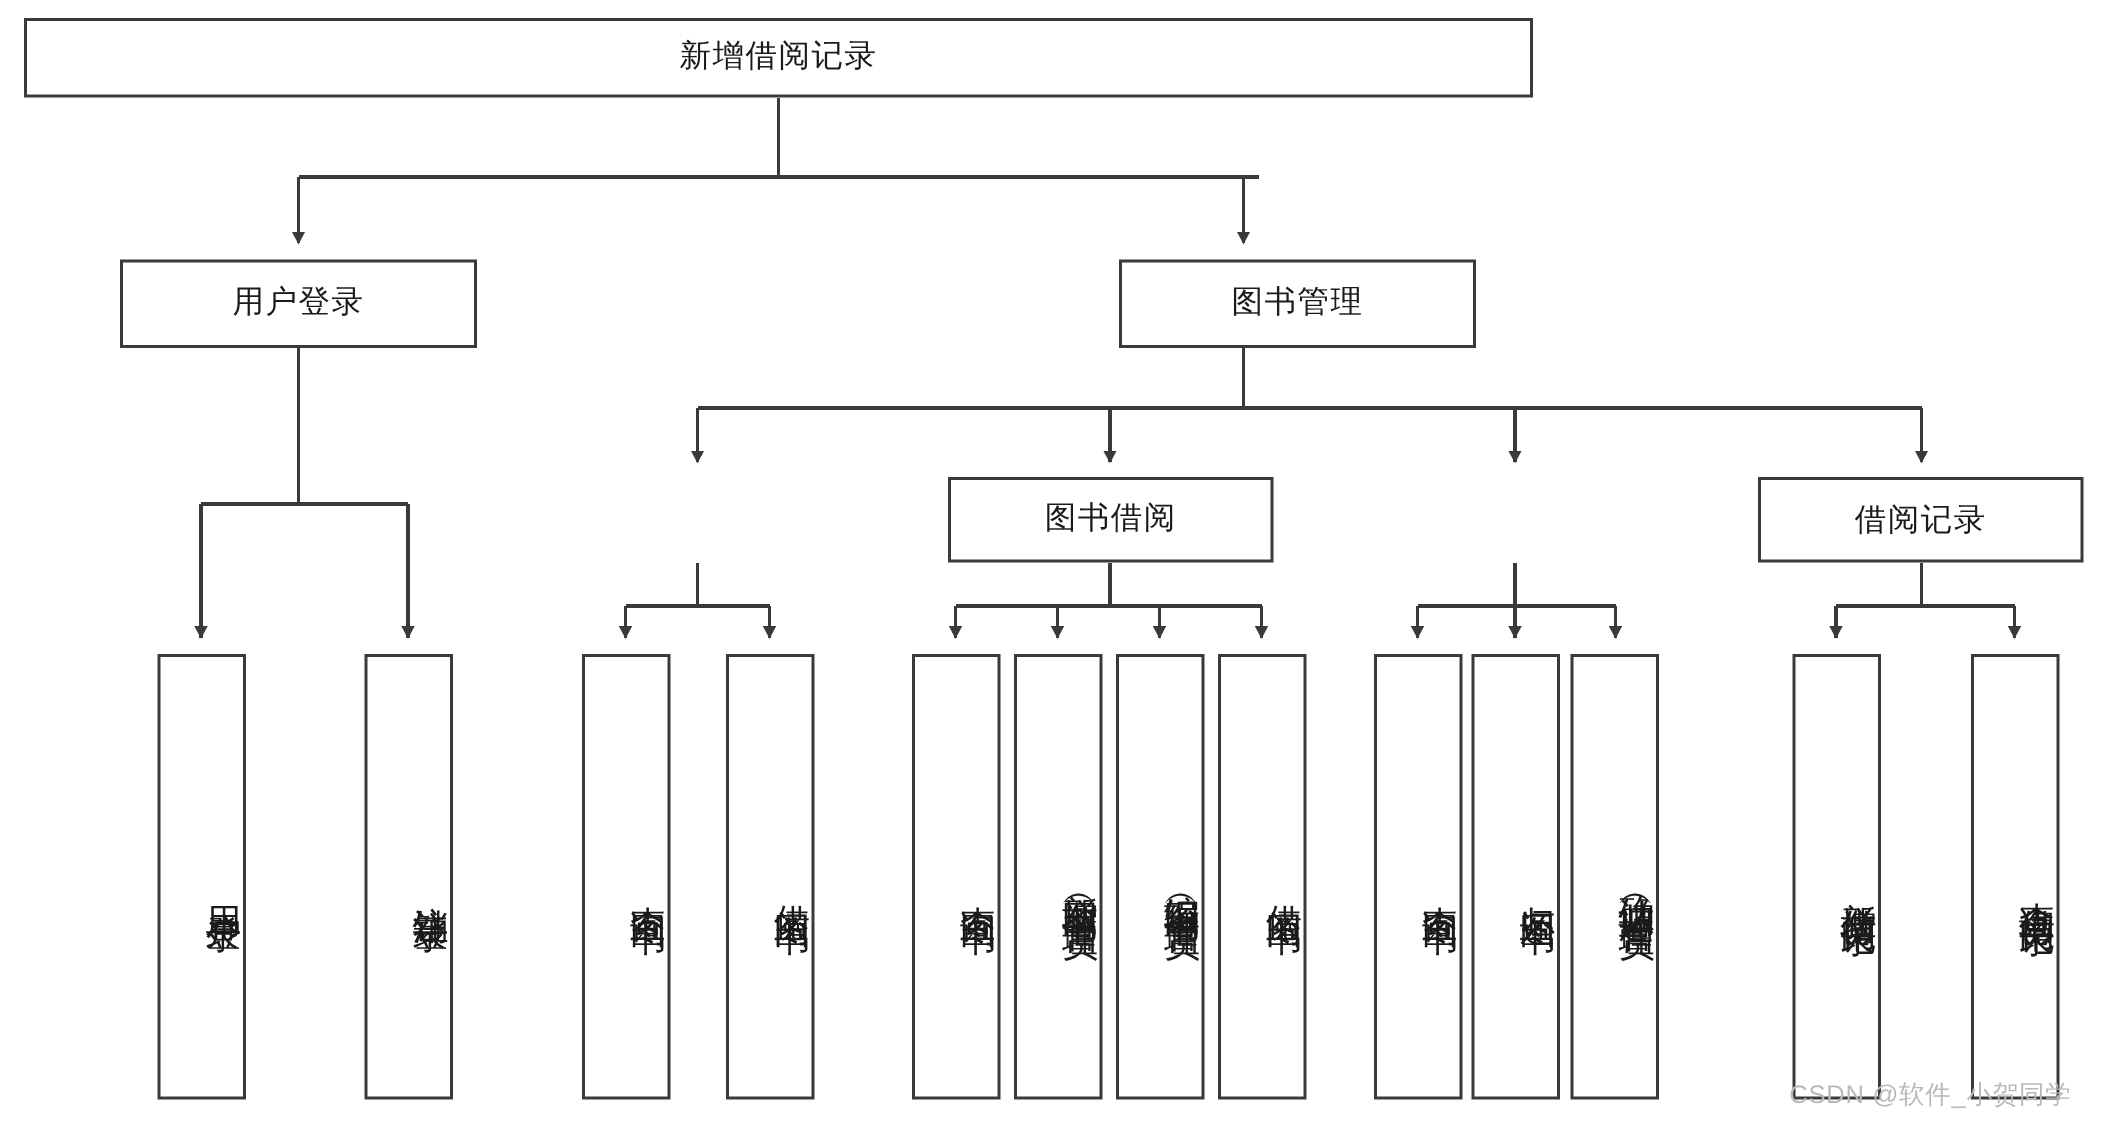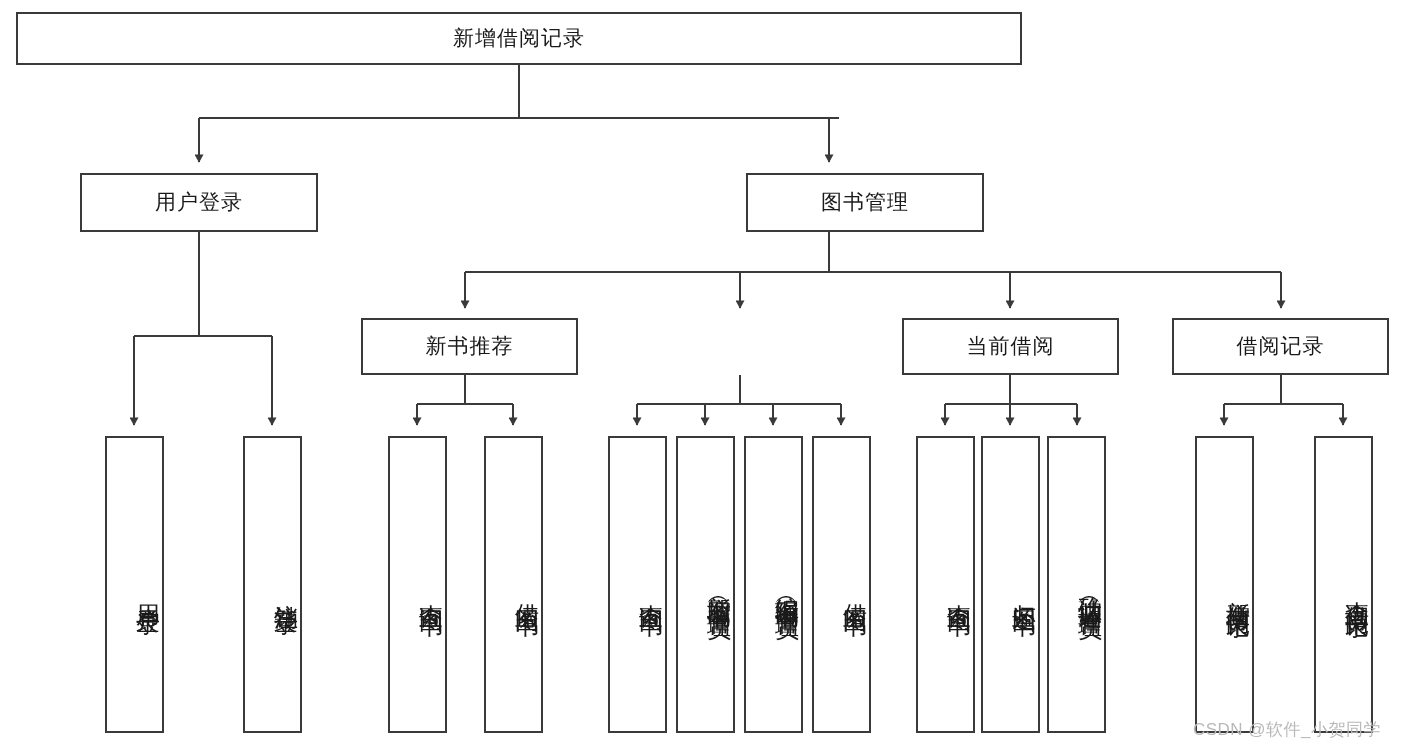--- a/index.html
+++ b/index.html
@@ -99,25 +99,22 @@
     <span class="lbl">新增借阅记录</span>
   </div>
 
   <div class="node h" style="left:80px;top:173px;width:238px;height:59px;">
     <span class="lbl">用户登录</span>
   </div>
   <div class="node h" style="left:746px;top:173px;width:238px;height:59px;">
     <span class="lbl">图书管理</span>
   </div>
 
-  <div class="node h" style="left:361px;top:318px;width:217px;height:57px;">
-    <span class="lbl">新书推荐</span>
-  </div>
-  <div class="node h" style="left:902px;top:318px;width:217px;height:57px;">
-    <span class="lbl">当前借阅</span>
+  <div class="node h" style="left:632px;top:318px;width:217px;height:57px;">
+    <span class="lbl">图书借阅</span>
   </div>
   <div class="node h" style="left:1172px;top:318px;width:217px;height:57px;font-family:Liberation Serif, serif;">
     <span class="lbl">借阅记录</span>
   </div>
 
   <div class="node v" style="left:105px;top:436px;width:59px;height:297px;">
     <span class="lbl">用户登录</span>
   </div>
   <div class="node v" style="left:243px;top:436px;width:59px;height:297px;">
     <span class="lbl">注销登录</span>

